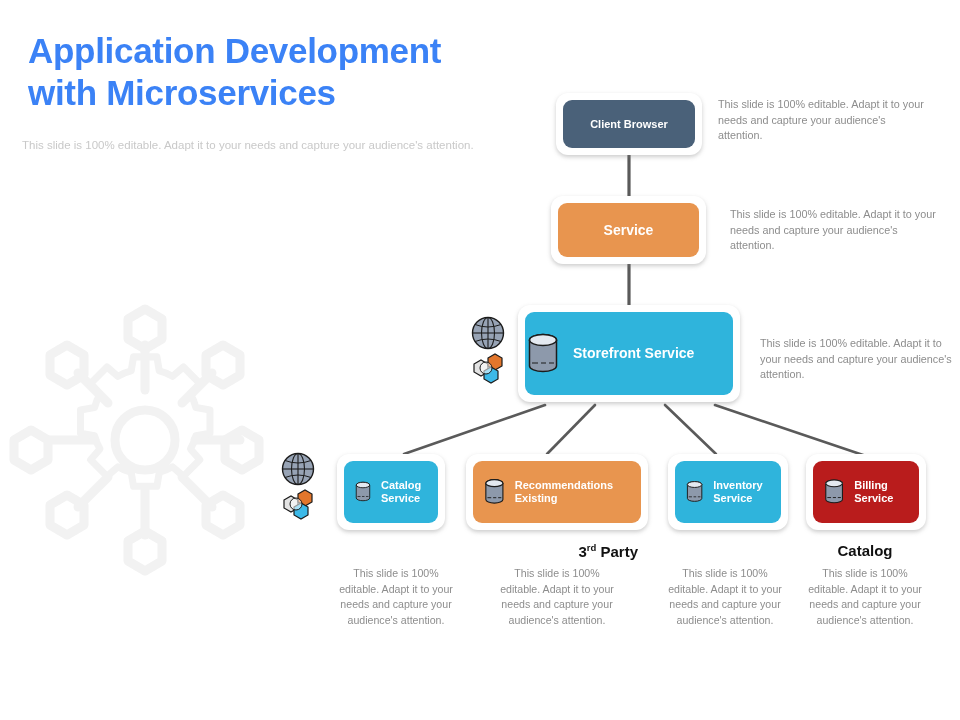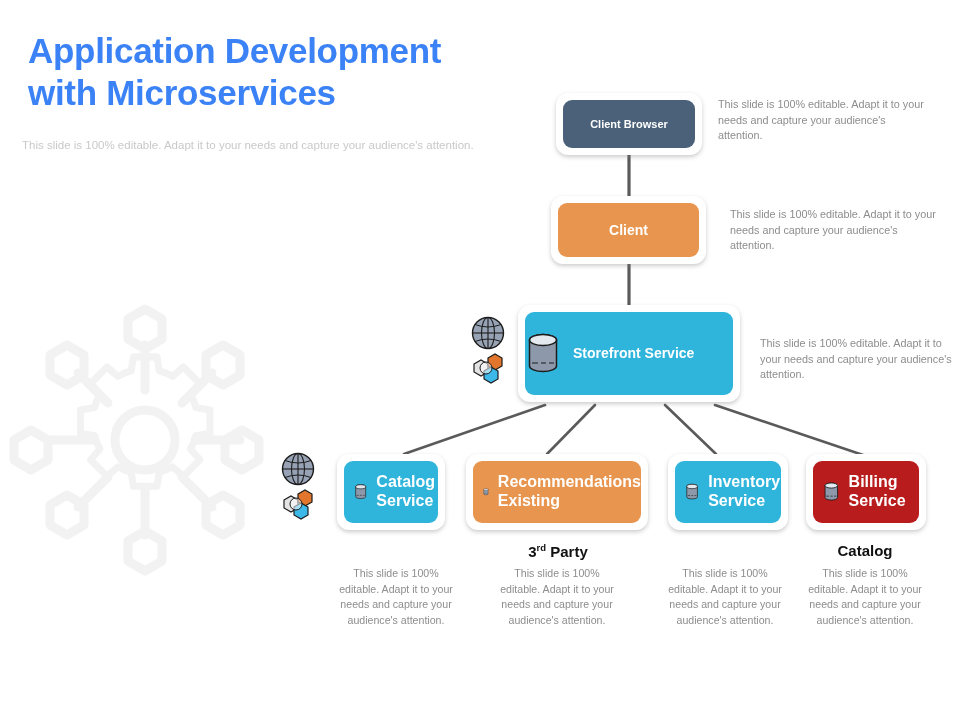--- a/index.html
+++ b/index.html
@@ -53,21 +53,21 @@
   #node-gateway{left:551px;top:196px;width:155px;height:68px;}
   #node-gateway .inner{background:#e8954f;}
   #node-gateway .lbl{font-size:14px;}
 
   #node-storefront{left:518px;top:305px;width:222px;height:97px;}
   #node-storefront .inner{background:#2fb4dc;}
   #node-storefront .lbl{font-size:14px;margin-left:12px;}
 
   .svc{height:76px;}
   .svc .inner{padding-left:10px;}
-  .svc .lbl{font-size:16px;margin-left:9px;}
+  .svc .lbl{font-size:11px;margin-left:9px;}
 
   #node-catalog{left:337px;top:454px;width:108px;}
   #node-catalog .inner{background:#2fb4dc;}
   #node-recommend{left:466px;top:454px;width:182px;}
   #node-recommend .inner{background:#e8954f;}
   #node-inventory{left:668px;top:454px;width:120px;}
   #node-inventory .inner{background:#2fb4dc;}
   #node-billing{left:806px;top:454px;width:120px;}
   #node-billing .inner{background:#b91c1c;}
 
@@ -89,21 +89,21 @@
   }
   #cap-catalog{left:333px;top:566px;width:126px;}
   #cap-recommend{left:494px;top:566px;width:126px;}
   #cap-inventory{left:662px;top:566px;width:126px;}
   #cap-billing{left:802px;top:566px;width:126px;}
 
   .grp{
     position:absolute;font-size:15px;font-weight:bold;color:#111;
     text-align:center;z-index:5;
   }
-  #grp-3rd{left:495px;top:542px;width:126px;}
+  #grp-3rd{left:512px;top:542px;width:126px;text-align:right;}
   #grp-existing{left:802px;top:542px;width:126px;}
   .grp sup{font-size:9.5px;vertical-align:super;}
 
   
   .cluster{position:absolute;z-index:6;}
   #cluster-storefront{left:462px;top:316px;width:52px;height:72px;}
   #cluster-catalog{left:272px;top:452px;width:52px;height:72px;}
 </style>
 </head>
 <body>
@@ -193,21 +193,21 @@
   </svg>
 
   <div class="node" id="node-client">
     <div class="inner center">
       <span class="lbl">Client Browser</span>
     </div>
   </div>
 
   <div class="node" id="node-gateway">
     <div class="inner center">
-      <span class="lbl">Client</span>
+      <span class="lbl">Service</span>
     </div>
   </div>
 
   <div class="node" id="node-storefront">
     <div class="inner">
       <svg width="36" height="44" viewBox="0 0 36 44">
         <ellipse cx="18" cy="8" rx="13.5" ry="5.5" fill="#d7dde6" stroke="#1c1c1c" stroke-width="1.5"></ellipse>
         <path d="M4.5 8 v26 a13.5 5.5 0 0 0 27 0 V8" fill="#8d99ab" stroke="#1c1c1c" stroke-width="1.5"></path>
         <ellipse cx="18" cy="8" rx="13.5" ry="5.5" fill="#e4e9f0" stroke="#1c1c1c" stroke-width="1.5"></ellipse>
         <path d="M7 31 h6 M16 31 h5 M24 31 h5" stroke="#1c1c1c" stroke-width="1.2" fill="none"></path>

